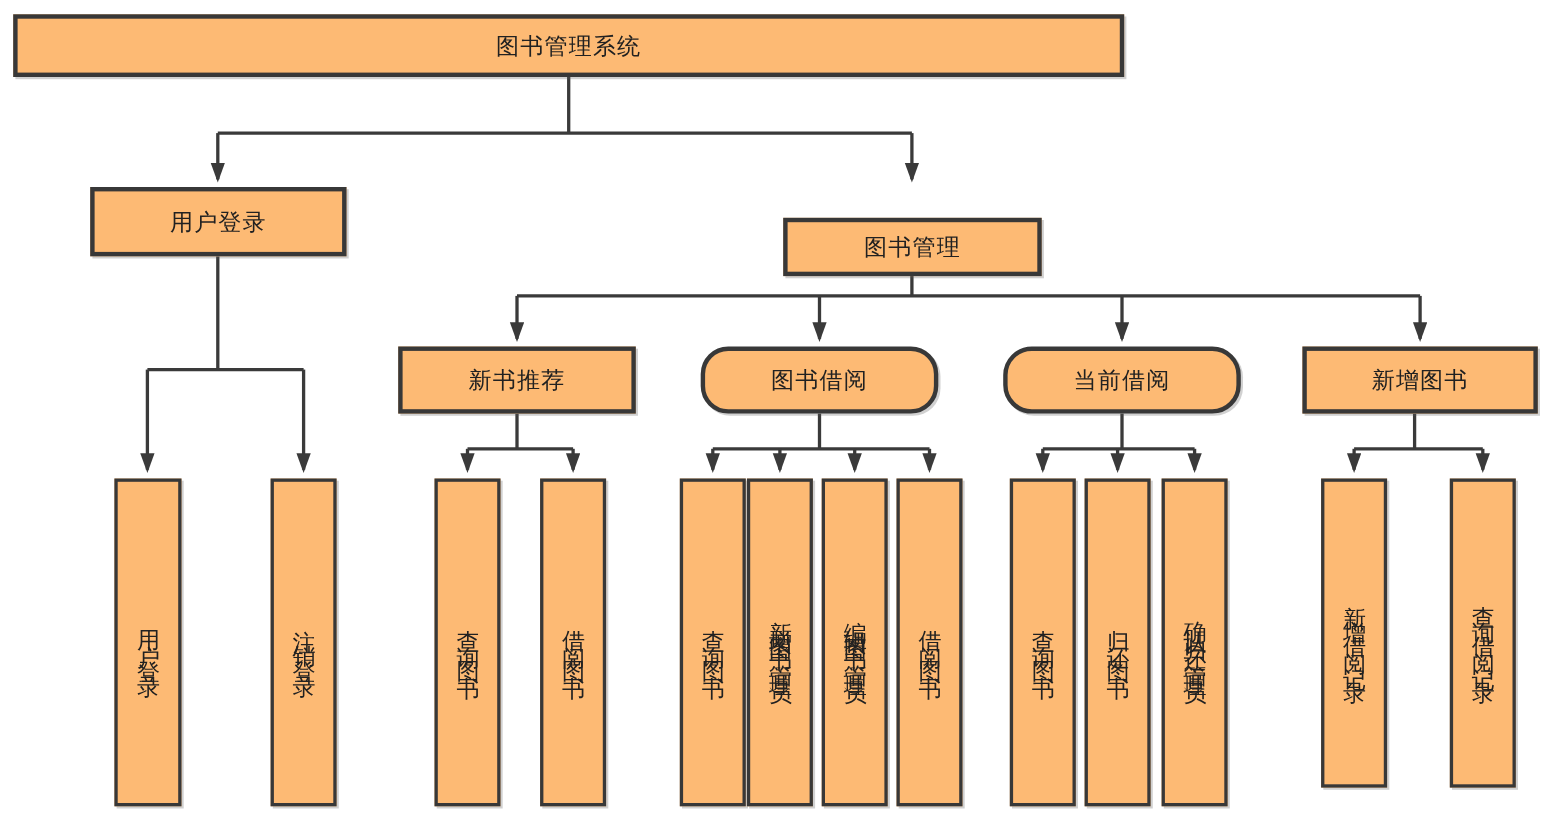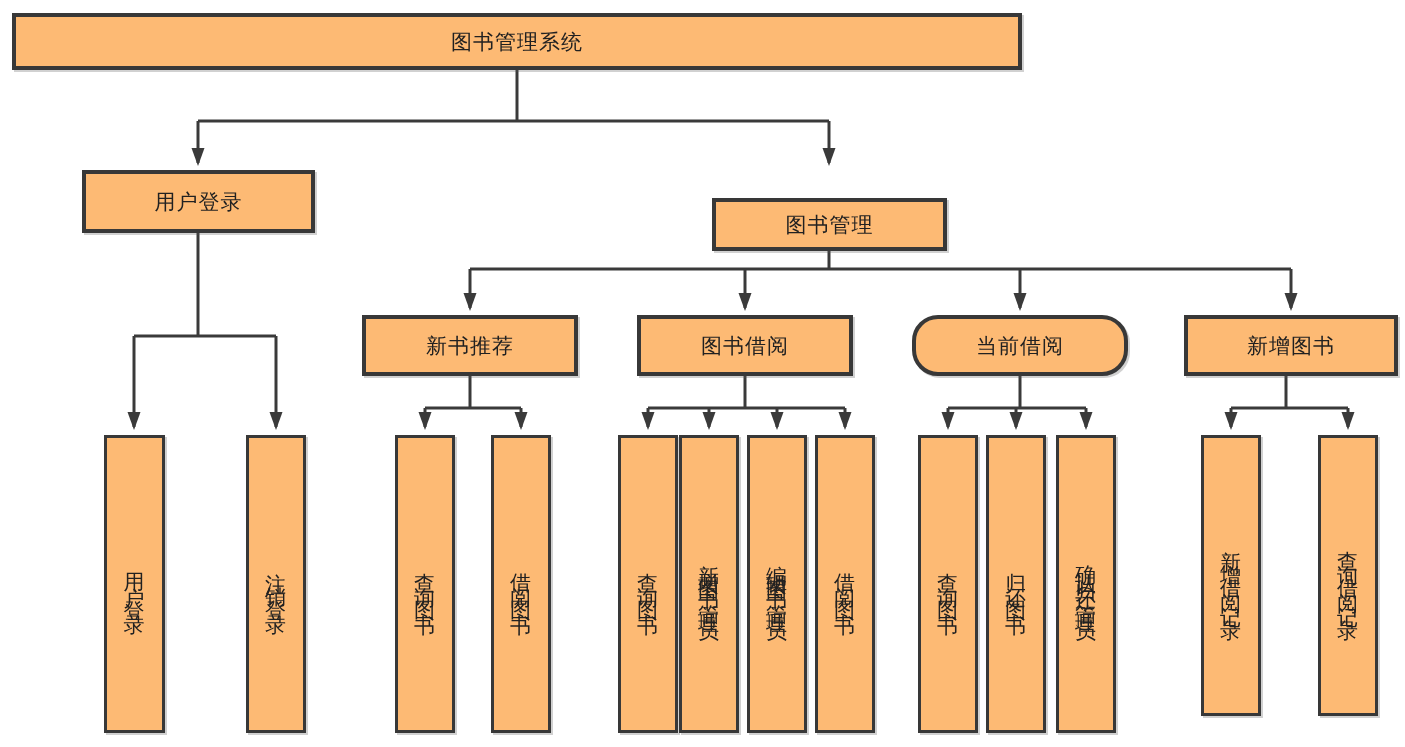--- a/index.html
+++ b/index.html
@@ -115,21 +115,21 @@
   <div class="box lvl" style="left:82px; top:170px; width:233px; height:63px;">
     <span>用户登录</span>
   </div>
   <div class="box lvl" style="left:712px; top:170px; width:235px; height:53px;margin-top:28px;">
     <span>图书管理</span>
   </div>
 
   <div class="box lvl" style="left:362px; top:315px; width:216px; height:61px;">
     <span>新书推荐</span>
   </div>
-  <div class="box lvl" style="left:637px; top:315px; width:216px; height:61px;">
+  <div class="box lvl" style="left:637px; top:315px; width:216px; height:61px;border-radius:25px;">
     <span>图书借阅</span>
   </div>
   <div class="box lvl" style="left:912px; top:315px; width:216px; height:61px;border-radius:26px;">
     <span>当前借阅</span>
   </div>
   <div class="box lvl" style="left:1184px; top:315px; width:214px; height:61px;">
     <span>新增图书</span>
   </div>
 
   <div class="box" style="left:104px; top:435px; width:61px; height:298px;">

